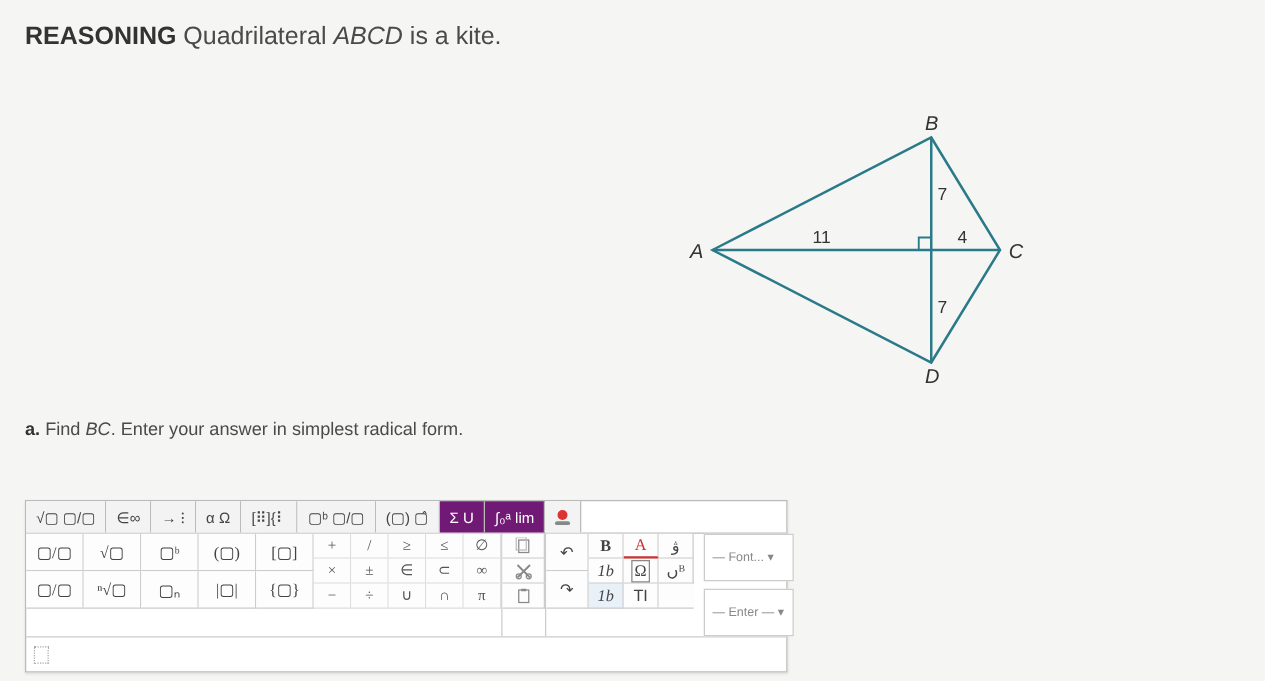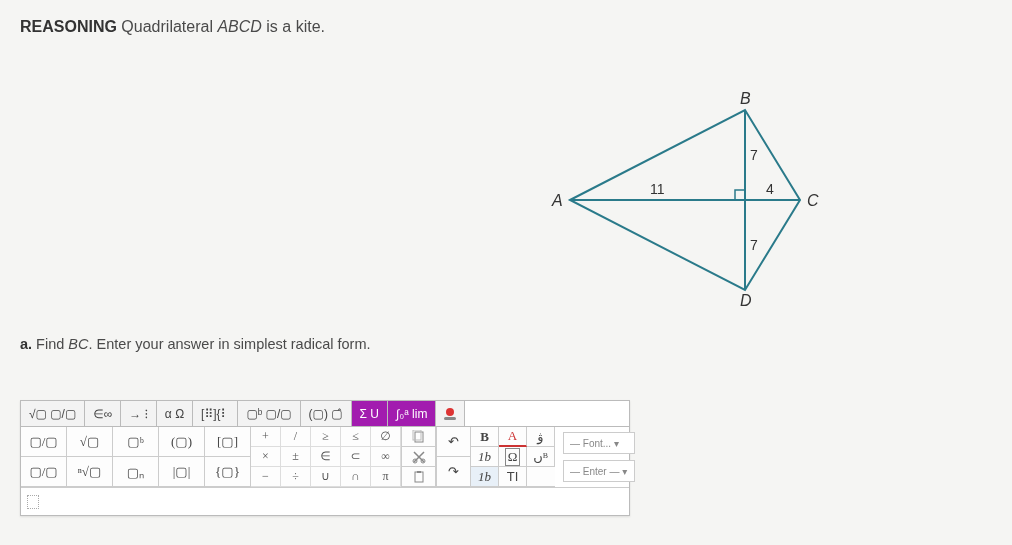--- a/index.html
+++ b/index.html
@@ -9,21 +9,21 @@
     width: 1012px;
     height: 545px;
     overflow: hidden;
     position: relative;
     color: #333;
   }
   .question-area {
     padding: 18px 20px 0 20px;
   }
   .heading-line {
-    font-size: 16px;
+    font-size: 20px;
     color: #4a4a4a;
   }
   .heading-line .bold { font-weight: 700; color: #333; }
   .heading-line .ital { font-style: italic; }
   .figure {
     position: absolute;
     left: 540px;
     top: 90px;
     width: 300px;
     height: 220px;
@@ -68,21 +68,21 @@
     padding: 0 8px;
     display: flex;
     align-items: center;
     justify-content: center;
     background: #f3f3f3;
     color: #444;
     font-size: 12px;
     white-space: nowrap;
     cursor: pointer;
   }
-  .tab.active { background: #a21caf; color: #fff; }
+  .tab.active { background: #701a75; color: #fff; }
   .tab.icon-only { padding: 0 6px; }
   .tb-row {
     display: flex;
     height: 30px;
   }
   .cell {
     border-right: 1px solid #ccc;
     border-bottom: 1px solid #ccc;
     display: flex;
     align-items: center;
@@ -93,21 +93,21 @@
     background: #fdfdfd;
     cursor: pointer;
     font-family: 'Times New Roman', serif;
   }
   .cell.wide { width: 46px; }
   .cell.active { background: #e8f0f8; }
   .cell svg { display: block; }
   .dropdown {
     border: 1px solid #ccc;
     background: #fff;
-    height: 22px;
+    height: 38px;
     width: 72px;
     display: flex;
     align-items: center;
     justify-content: space-between;
     padding: 0 6px;
     font-size: 10px;
     color: #888;
     margin-left: 8px;
     cursor: pointer;
   }

